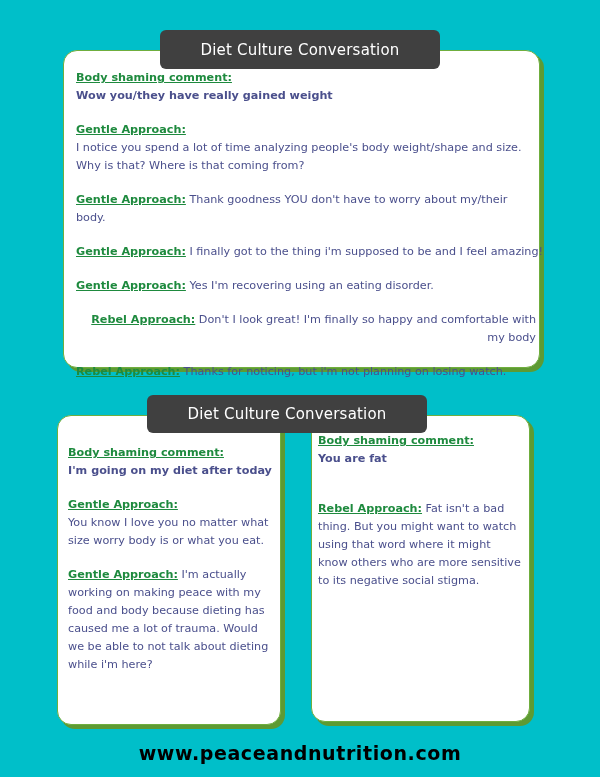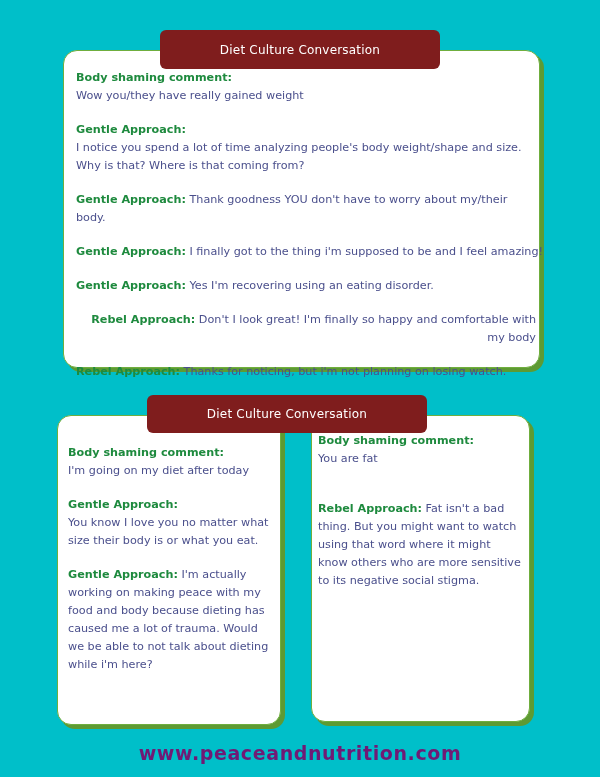--- a/index.html
+++ b/index.html
@@ -12,36 +12,36 @@
     .card {
       position: absolute;
       background: #ffffff;
       border-radius: 14px;
       box-shadow: 4px 4px 0 0 #5E9A33;
       border: 1px solid #6FAE3E;
       box-sizing: border-box;
     }
     .pill {
       position: absolute;
-      background: #7f1d1d;
+      background: #404040;
       color: #ffffff;
       border-radius: 6px;
-      font-size: 12px;
+      font-size: 15px;
       display: flex; align-items: center; justify-content: center;
       letter-spacing: 0.2px;
       z-index: 2;
     }
     .entry { margin: 0; font-size: 11.2px; line-height: 18px; color: #4A4F8C; }
-    .lbl { color: #1E8A3E; font-weight: bold; }
-    .cmt { color: #4A4F8C; font-weight: normal; }
+    .lbl { color: #1E8A3E; font-weight: bold; text-decoration: underline; }
+    .cmt { color: #4A4F8C; font-weight: bold; }
     .gap { height: 16px; }
     .footer {
       position: absolute; left: 0; right: 0; top: 742px;
       text-align: center;
-      font-size: 19px; font-weight: bold; color: #701a75;
+      font-size: 19px; font-weight: bold; color: #000000;
       letter-spacing: 0.6px;
     }
   </style>
 </head>
 <body>
 
 <div class="pill" style="left:160px; top:30px; width:280px; height:39px;">Diet Culture Conversation</div>
 
 <div class="card" style="left:63px; top:50px; width:477px; height:318px; padding:18px 0 0 12px;">
   <p class="entry">
@@ -83,21 +83,21 @@
 <div class="pill" style="left:147px; top:395px; width:280px; height:38px;">Diet Culture Conversation</div>
 
 <div class="card" style="left:57px; top:415px; width:224px; height:310px; padding:28px 6px 0 10px;">
   <p class="entry">
     <span class="lbl">Body shaming comment:</span><br>
     <span class="cmt">I'm going on my diet after today</span>
   </p>
   <div class="gap"></div>
   <p class="entry">
     <span class="lbl">Gentle Approach:</span><br>
-    <span>You know I love you no matter what size their body is or what you eat.</span>
+    <span>You know I love you no matter what size worry body is or what you eat.</span>
   </p>
   <div class="gap"></div>
   <p class="entry">
     <span class="lbl">Gentle Approach:</span>
     <span> I'm actually working on making peace with my food and body because dieting has caused me a lot of trauma. Would we be able to not talk about dieting while i'm here?</span>
   </p>
 </div>
 
 <div class="card" style="left:311px; top:415px; width:219px; height:307px; padding:16px 6px 0 6px;">
   <p class="entry">

